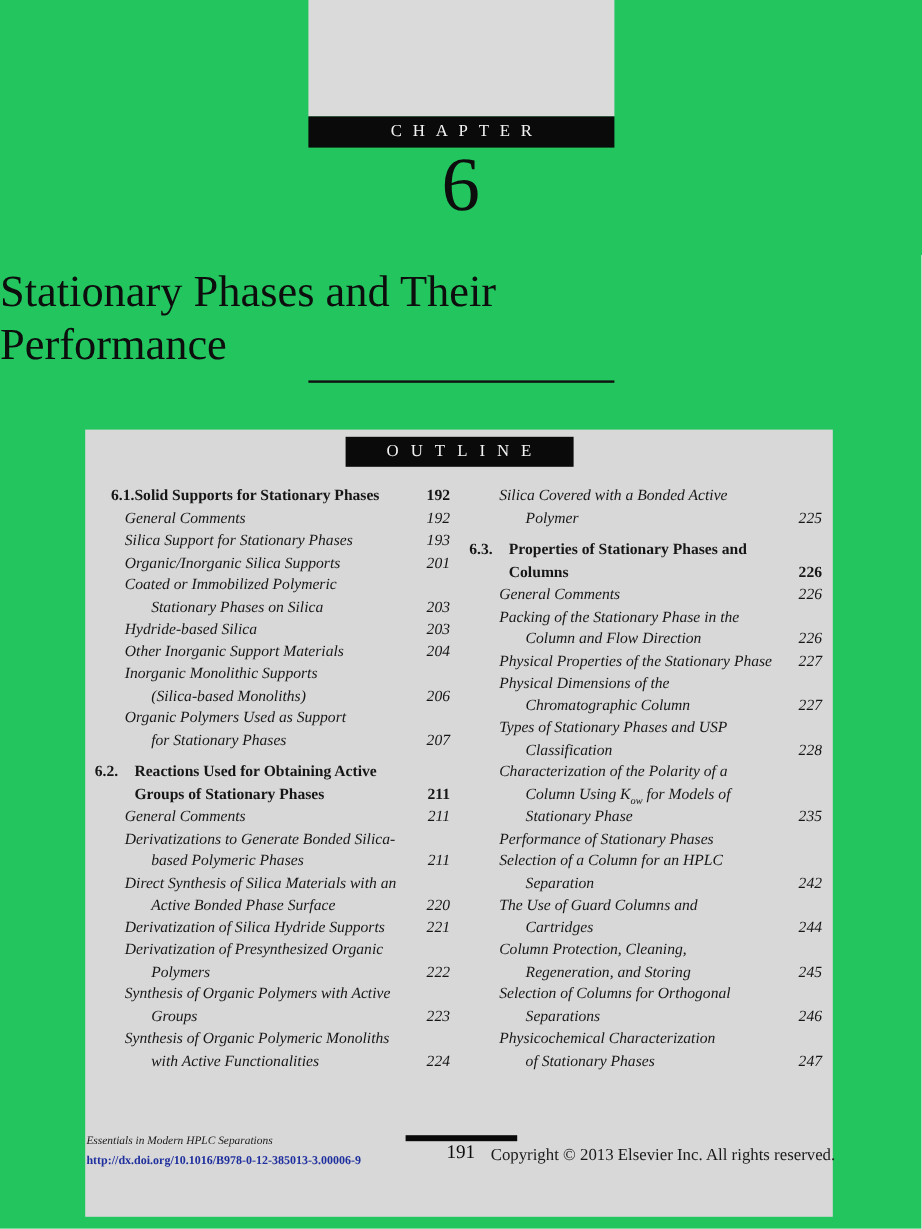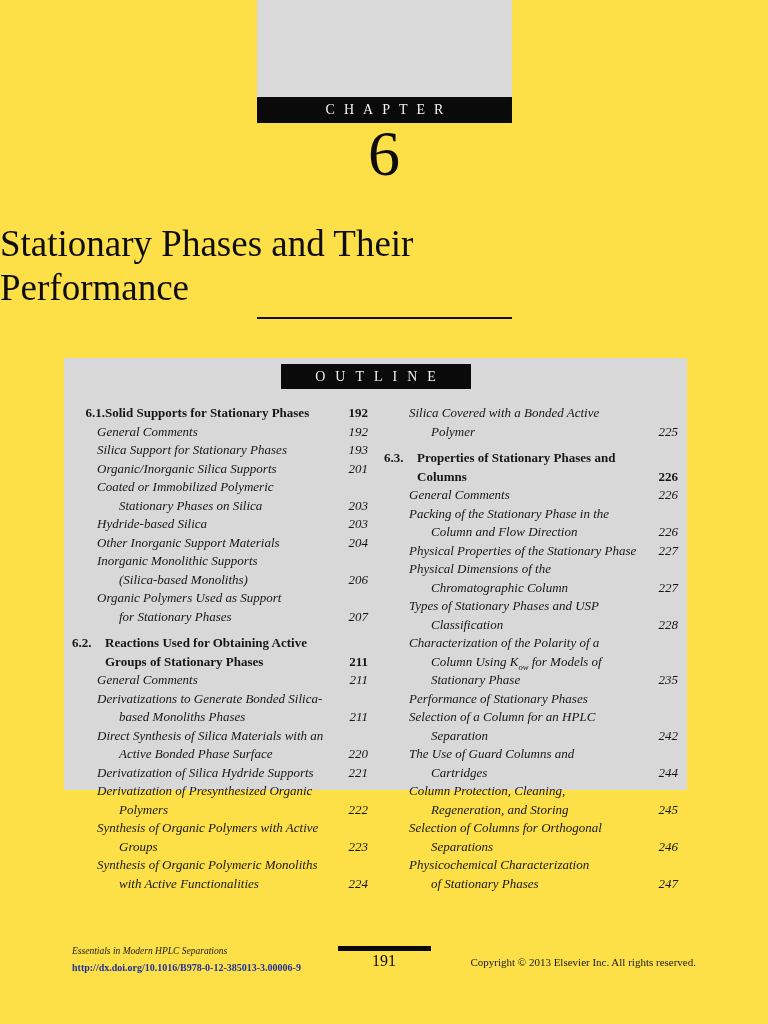--- a/index.html
+++ b/index.html
@@ -1,37 +1,37 @@
 <!DOCTYPE html>
 <html><head>
 <meta charset="utf-8">
 <style>
   html,body{margin:0;padding:0;background:#ffffff;}
   .page{
-    position:relative;width:768px;height:1024px;margin:0 auto;background:#fde047;
+    position:relative;width:768px;height:1024px;margin:0 auto;background:#22c55e;
     font-family:"Liberation Serif","DejaVu Serif",serif;color:#111111;overflow:hidden;
   }
   
   .figure-box{position:absolute;left:257px;top:0;width:255px;height:97px;background:#dadada;}
   .chapter-banner{
     position:absolute;left:257px;top:97px;width:255px;height:26px;background:#0a0a0a;
     color:#f2f2f2;text-align:center;line-height:26px;font-size:14px;
     letter-spacing:9px;padding-left:9px;box-sizing:border-box;
   }
   .chapter-number{
     position:absolute;left:0;top:121px;width:768px;text-align:center;
     font-size:64px;line-height:66px;color:#0d0d0d;
   }
   .chapter-title{
     position:absolute;left:0;top:222px;width:768px;text-align:left;
     font-size:37px;line-height:44px;font-weight:normal;color:#0d0d0d;margin:0;
   }
   .title-rule{position:absolute;left:257px;top:317px;width:255px;height:2px;background:#111111;}
   
-  .outline-box{position:absolute;left:64px;top:358px;width:623px;height:432px;background:#d8d8d8;box-sizing:border-box;}
+  .outline-box{position:absolute;left:71px;top:358px;width:623px;height:656px;background:#d8d8d8;box-sizing:border-box;}
   .outline-banner{
     width:190px;height:25px;margin:6px auto 0;background:#0a0a0a;color:#f2f2f2;
     text-align:center;line-height:25px;font-size:14px;letter-spacing:10px;
     padding-left:10px;box-sizing:border-box;
   }
   .outline-columns{display:flex;padding:15px 9px 0 8px;}
   .toc-col{font-size:13px;line-height:18.5px;color:#161616;}
   .toc-col.left{width:296px;margin-right:16px;}
   .toc-col.right{width:294px;}
   .toc-entry.section{font-weight:bold;margin-top:8px;}
@@ -44,21 +44,21 @@
   .toc-entry.sub .toc-line.cont{padding-left:47px;align-items:center;}
   .toc-text sub{font-size:66%;line-height:0;}
   .toc-page{margin-left:auto;padding-left:6px;white-space:nowrap;}
   
   .footer-left{position:absolute;left:72px;top:945px;}
   .book-title{font-style:italic;font-size:9.5px;line-height:12px;color:#1a1a1a;}
   .doi-link{font-size:10px;line-height:13px;font-weight:bold;color:#1f2f9e;text-decoration:none;display:inline-block;}
   .footer-center{position:absolute;left:337px;top:946px;width:94px;text-align:center;}
   .page-rule{width:93px;height:5px;background:#0a0a0a;margin:0 auto;}
   .page-number{font-size:16px;line-height:20px;color:#0d0d0d;}
-  .footer-right{position:absolute;right:72px;top:956px;font-size:11px;color:#1a1a1a;}
+  .footer-right{position:absolute;right:72px;top:956px;font-size:14px;color:#1a1a1a;}
 </style>
 </head>
 <body>
 
 <div class="page">
 
   <div class="figure-box"></div>
 
   <div class="chapter-banner">CHAPTER</div>
 
@@ -153,21 +153,21 @@
             <div class="toc-line">
               <span class="toc-text">General Comments</span>
               <span class="toc-page">211</span>
             </div>
           </div>
           <div class="toc-entry sub">
             <div class="toc-line">
               <span class="toc-text">Derivatizations to Generate Bonded Silica-</span>
             </div>
             <div class="toc-line cont">
-              <span class="toc-text">based Monoliths Phases</span>
+              <span class="toc-text">based Polymeric Phases</span>
               <span class="toc-page">211</span>
             </div>
           </div>
           <div class="toc-entry sub">
             <div class="toc-line">
               <span class="toc-text">Direct Synthesis of Silica Materials with an</span>
             </div>
             <div class="toc-line cont">
               <span class="toc-text">Active Bonded Phase Surface</span>
               <span class="toc-page">220</span>

